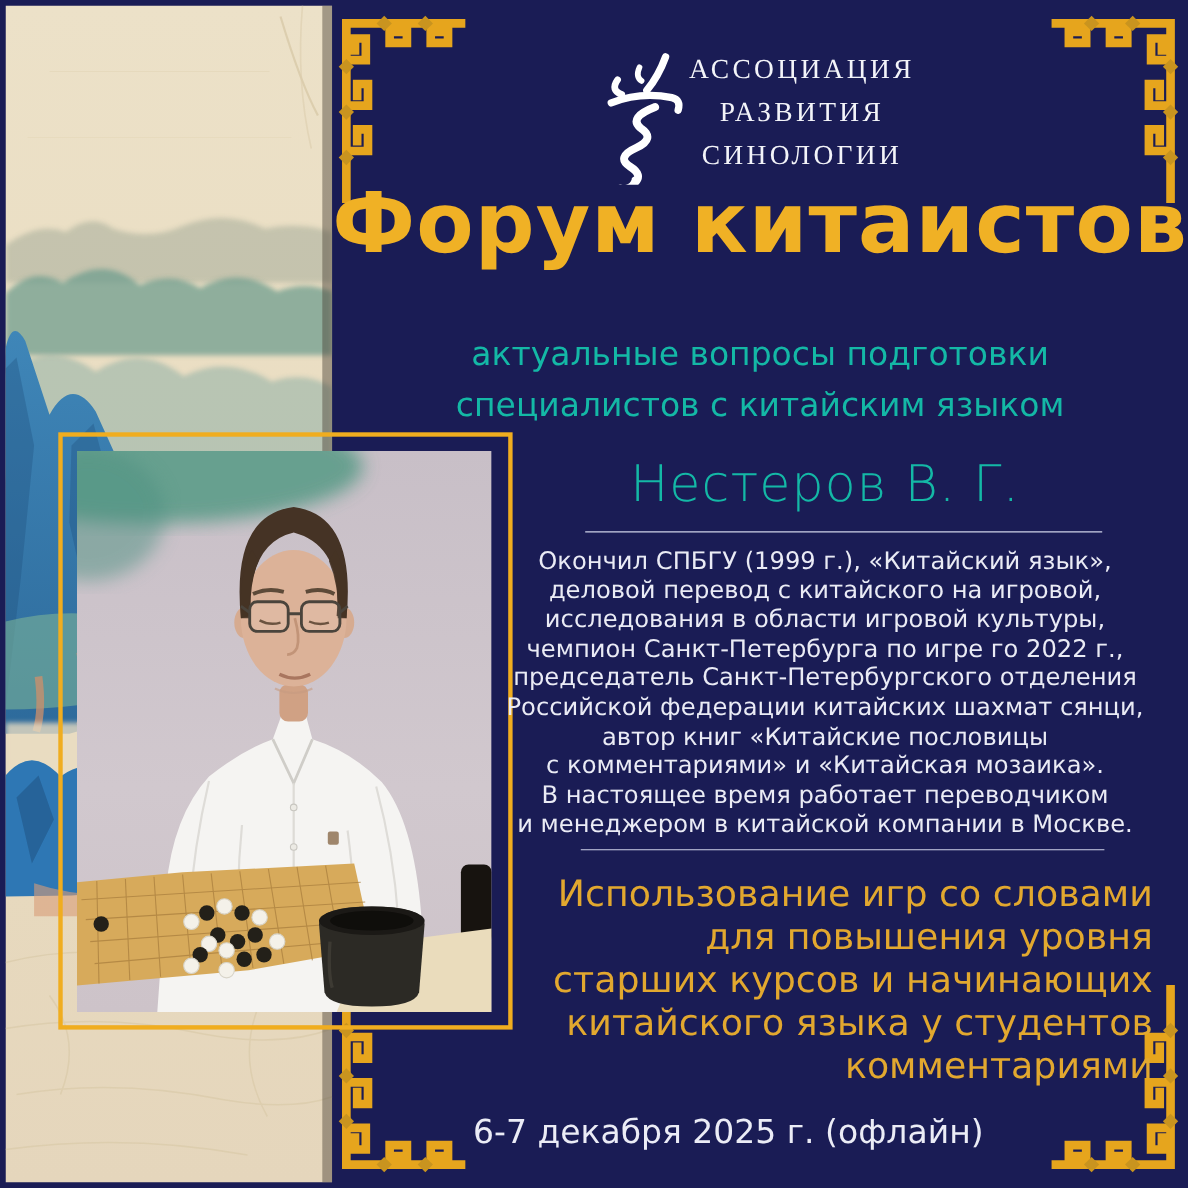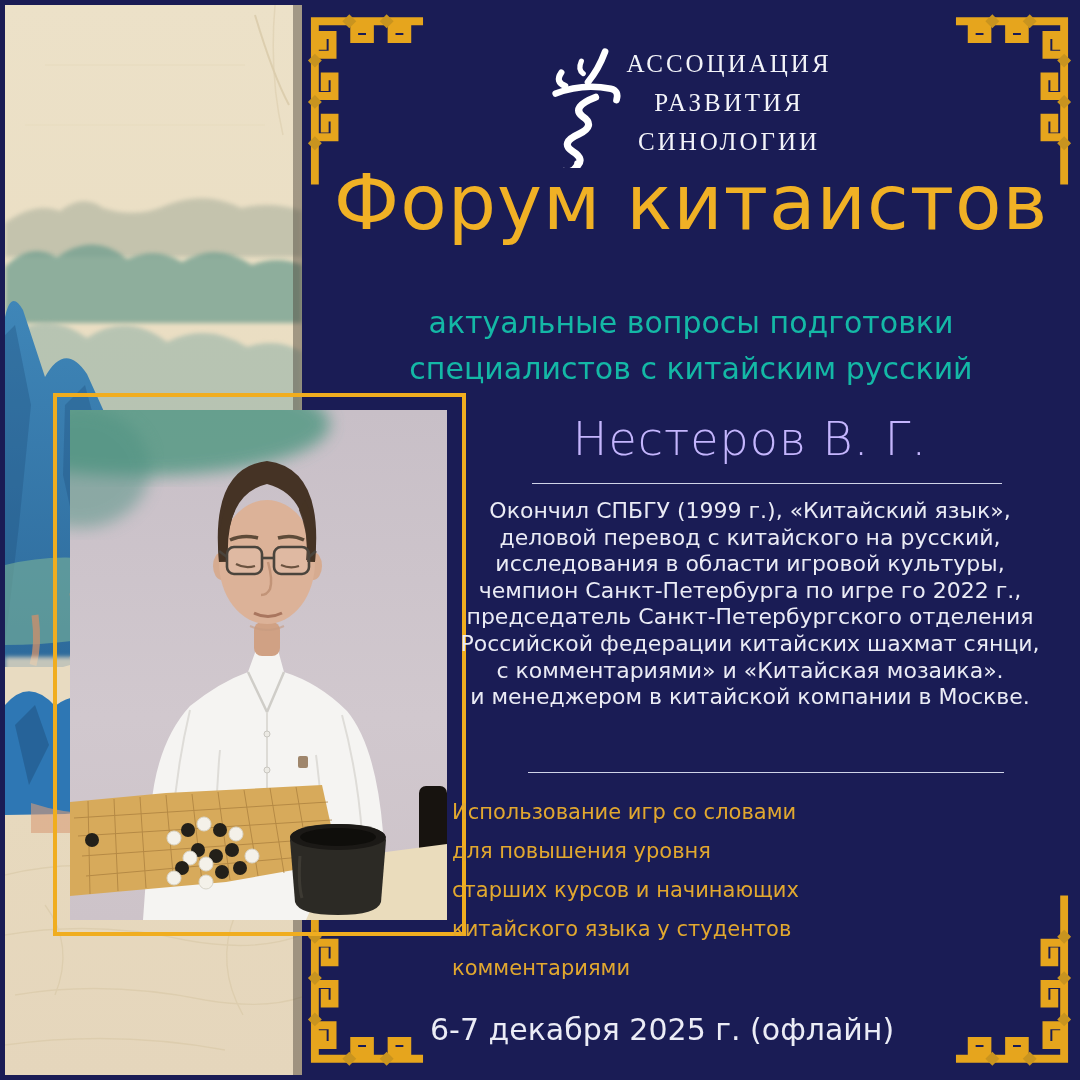--- a/index.html
+++ b/index.html
@@ -19,33 +19,33 @@
   .orn.bl{left:307px;bottom:7px;transform:scale(-1,-1);}
   .orn.br{right:8px;bottom:7px;transform:scaleY(-1);}
   
   .logo{position:absolute;left:302px;top:42px;width:778px;height:120px;
         display:flex;align-items:center;justify-content:center;}
   .logo-glyph{width:76px;height:112px;flex:0 0 auto;}
   .logo-text{font-family:"Liberation Serif", serif;color:#f3f4f9;
              font-size:25px;letter-spacing:3px;line-height:39px;text-align:center;}
   
   .title{position:absolute;left:302px;top:158px;width:778px;text-align:center;
-         color:#F0B125;font-size:76px;font-weight:400;letter-spacing:1px;}
+         color:#F0B125;font-size:76px;font-weight:700;letter-spacing:1px;}
   .subtitle{position:absolute;left:302px;top:300px;width:778px;text-align:center;
             color:#14b8a6;font-size:30px;line-height:46px;font-weight:400;}
   
   .speaker-name{position:absolute;left:460px;top:412px;width:580px;text-align:center;
-                color:#c4b5fd;font-size:46px;font-weight:300;letter-spacing:1px;}
+                color:#14b8a6;font-size:46px;font-weight:300;letter-spacing:1px;}
   .sep{position:absolute;height:0;border-top:1.6px solid rgba(222,227,245,.92);}
   .sep1{left:532px;top:483px;width:470px;}
   .sep2{left:528px;top:772px;width:476px;}
   .bio{position:absolute;left:452px;top:498px;width:596px;text-align:center;
        color:#EAEBF5;font-size:22px;line-height:26.6px;font-weight:400;}
-  .talk-title{position:absolute;left:452px;top:793px;width:596px;text-align:left;
-              color:#E2A82F;font-size:21px;line-height:39px;font-weight:500;}
+  .talk-title{position:absolute;left:452px;top:793px;width:596px;text-align:right;
+              color:#E2A82F;font-size:33px;line-height:39px;font-weight:500;}
   .event-date{position:absolute;left:430px;top:1012px;width:596px;text-align:left;
               color:#EBECF6;font-size:30px;font-weight:400;}
   
   .photo-frame{position:absolute;left:53px;top:393px;width:405px;height:535px;
                border:4px solid #F0AD1F;}
   .photo{position:absolute;left:70px;top:410px;width:377px;height:510px;overflow:hidden;}
   .photo svg{display:block;width:100%;height:100%;}
 </style>
 </head>
 <body>
@@ -213,21 +213,21 @@
     <div class="logo-text">
       <div>АССОЦИАЦИЯ</div>
       <div>РАЗВИТИЯ</div>
       <div>СИНОЛОГИИ</div>
     </div>
   </div>
 
   <div class="title">Форум китаистов</div>
   <div class="subtitle">
     <div>актуальные вопросы подготовки</div>
-    <div>специалистов с китайским русский</div>
+    <div>специалистов с китайским языком</div>
   </div>
 
   <div class="photo-frame"></div>
   <div class="photo">
     <svg viewBox="0 0 377 510" preserveAspectRatio="none" aria-hidden="true">
       <defs>
         <linearGradient id="wall" x1="0" y1="0" x2="0" y2="1">
           <stop offset="0" stop-color="#c8bfc7"></stop>
           <stop offset="0.6" stop-color="#d1c8ce"></stop>
           <stop offset="1" stop-color="#cdc3c9"></stop>
@@ -332,26 +332,28 @@
       <ellipse cx="268" cy="427" rx="38" ry="9" fill="#0f0e0b"></ellipse>
       <path d="M230,446 q-2,28 2,42" stroke="#4a463e" stroke-width="3" fill="none" opacity=".6"></path>
     </svg>
   </div>
 
   <div class="speaker-name">Нестеров В. Г.</div>
   <div class="sep sep1"></div>
 
   <div class="bio">
     <div>Окончил СПБГУ (1999 г.), «Китайский язык»,</div>
-    <div>деловой перевод с китайского на русский,</div>
+    <div>деловой перевод с китайского на игровой,</div>
     <div>исследования в области игровой культуры,</div>
     <div>чемпион Санкт-Петербурга по игре го 2022 г.,</div>
     <div>председатель Санкт-Петербургского отделения</div>
     <div>Российской федерации китайских шахмат сянци,</div>
+    <div>автор книг «Китайские пословицы</div>
     <div>с комментариями» и «Китайская мозаика».</div>
+    <div>В настоящее время работает переводчиком</div>
     <div>и менеджером в китайской компании в Москве.</div>
   </div>
 
   <div class="sep sep2"></div>
 
   <div class="talk-title">
     <div>Использование игр со словами</div>
     <div>для повышения уровня</div>
     <div>старших курсов и начинающих</div>
     <div>китайского языка у студентов</div>

